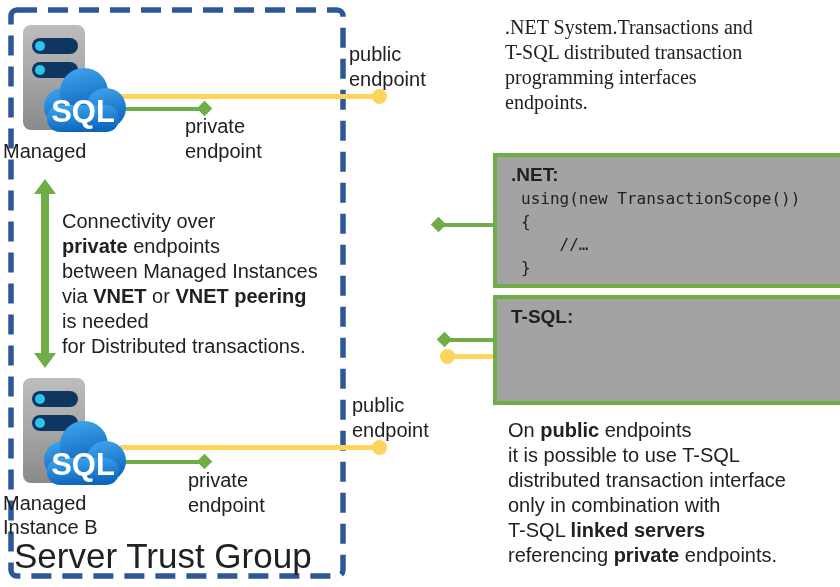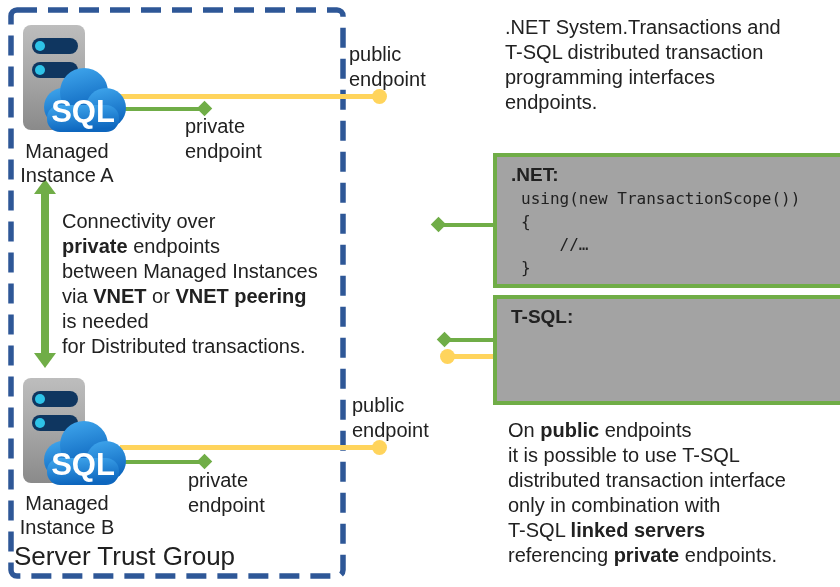--- a/index.html
+++ b/index.html
@@ -13,38 +13,38 @@
 
   
   .server{width:62px;height:105px;border-radius:8px;
           background:linear-gradient(180deg,#bdbdbd 0%,#a9a9a9 45%,#8a8a8a 100%);z-index:2;}
   .server .bar{position:absolute;left:9px;width:46px;height:16px;border-radius:9px;background:#0f3660;}
   .server .bar.b1{top:13px;} .server .bar.b2{top:37px;}
   .server .bar .dot{position:absolute;left:3px;top:3px;width:10px;height:10px;border-radius:50%;background:#2ec3e8;}
 
   .cloud{z-index:3;}
 
-  .inst-label{width:128px;text-align:center;font-size:20px;line-height:24px;z-index:2;}
+  .inst-label{width:128px;text-align:left;font-size:20px;line-height:24px;z-index:2;}
 
   .hline{z-index:1;}
   .yline{height:5px;background:#ffd45c;}
   .gline{height:4px;background:#70ad47;}
   .ydot{width:15px;height:15px;border-radius:50%;background:#ffd45c;z-index:1;}
   .gdiamond{width:11px;height:11px;background:#70ad47;transform:rotate(45deg);z-index:1;}
 
   .ep-label{font-size:20px;line-height:25px;z-index:2;}
 
   
   .varrow-shaft{left:41px;top:193px;width:8px;height:161px;background:#70ad47;}
   .tri{width:0;height:0;}
   .tri.up{left:34px;top:179px;border-left:11px solid transparent;border-right:11px solid transparent;border-bottom:15px solid #70ad47;}
   .tri.down{left:34px;top:353px;border-left:11px solid transparent;border-right:11px solid transparent;border-top:15px solid #70ad47;}
 
   .note{font-size:20px;line-height:25px;}
-  .trust-label{font-size:26px;line-height:30px;}
+  .trust-label{font-size:35px;line-height:30px;}
 
   .code-box{width:382px;background:#a3a3a3;border:4px solid #70ad47;box-sizing:border-box;z-index:2;}
   .code-box .title{font-size:19px;font-weight:bold;line-height:24px;margin:6px 0 0 14px;}
   .code-box .code{font-family:"DejaVu Sans Mono","Liberation Mono",monospace;
                   font-size:16px;line-height:23px;margin-left:24px;white-space:pre;}
 </style>
 </head>
 <body>
 
 <div class="canvas">
@@ -72,21 +72,20 @@
   </div>
   <svg class="abs cloud" style="left:37px;top:63px;" width="92" height="76" viewBox="0 0 92 76">
     <circle cx="26" cy="44" r="19" fill="url(#cloudGrad)"></circle>
     <circle cx="47" cy="29" r="24" fill="url(#cloudGrad)"></circle>
     <circle cx="69" cy="45" r="20" fill="url(#cloudGrad)"></circle>
     <rect x="10" y="42" width="72" height="27" rx="13" fill="url(#cloudGrad)"></rect>
     <text x="46" y="59" text-anchor="middle" font-family="Liberation Sans, sans-serif" font-size="31" font-weight="bold" fill="#ffffff">SQL</text>
   </svg>
   <div class="abs inst-label" style="left:3px;top:139px;">
       <div><span>Managed</span></div>
-      <div><span>Instance A</span></div>
     </div>
 
   <div class="abs hline yline" style="left:120px;top:94px;width:254px;"></div>
   <div class="abs ydot" style="left:372px;top:89px;"></div>
   <div class="abs hline gline" style="left:122px;top:107px;width:80px;"></div>
   <div class="abs gdiamond" style="left:199px;top:103px;"></div>
   <div class="abs ep-label" style="left:349px;top:42px;">
       <div><span>public</span></div>
       <div><span>endpoint</span></div>
     </div>
@@ -135,21 +134,21 @@
       <div><span>public</span></div>
       <div><span>endpoint</span></div>
     </div>
   <div class="abs ep-label" style="left:188px;top:468px;">
       <div><span>private</span></div>
       <div><span>endpoint</span></div>
     </div>
 
   <div class="abs trust-label" style="left:14px;top:541px;">Server Trust Group</div>
 
-  <div class="abs note" style="left:505px;top:15px;width:320px;">
+  <div class="abs note" style="left:505px;top:15px;width:320px;font-family:Liberation Serif, serif;">
       <div><span>.NET System.Transactions and</span></div>
       <div><span>T-SQL distributed transaction</span></div>
       <div><span>programming interfaces</span></div>
       <div><span>endpoints.</span></div>
     </div>
 
   <div class="abs code-box" style="left:493px;top:153px;height:135px;">
     <div class="title">.NET:</div>
     <div class="code"><div><span>using(new TransactionScope())</span></div><div><span>{</span></div><div><span>    //…</span></div><div><span>}</span></div></div>
   </div>

